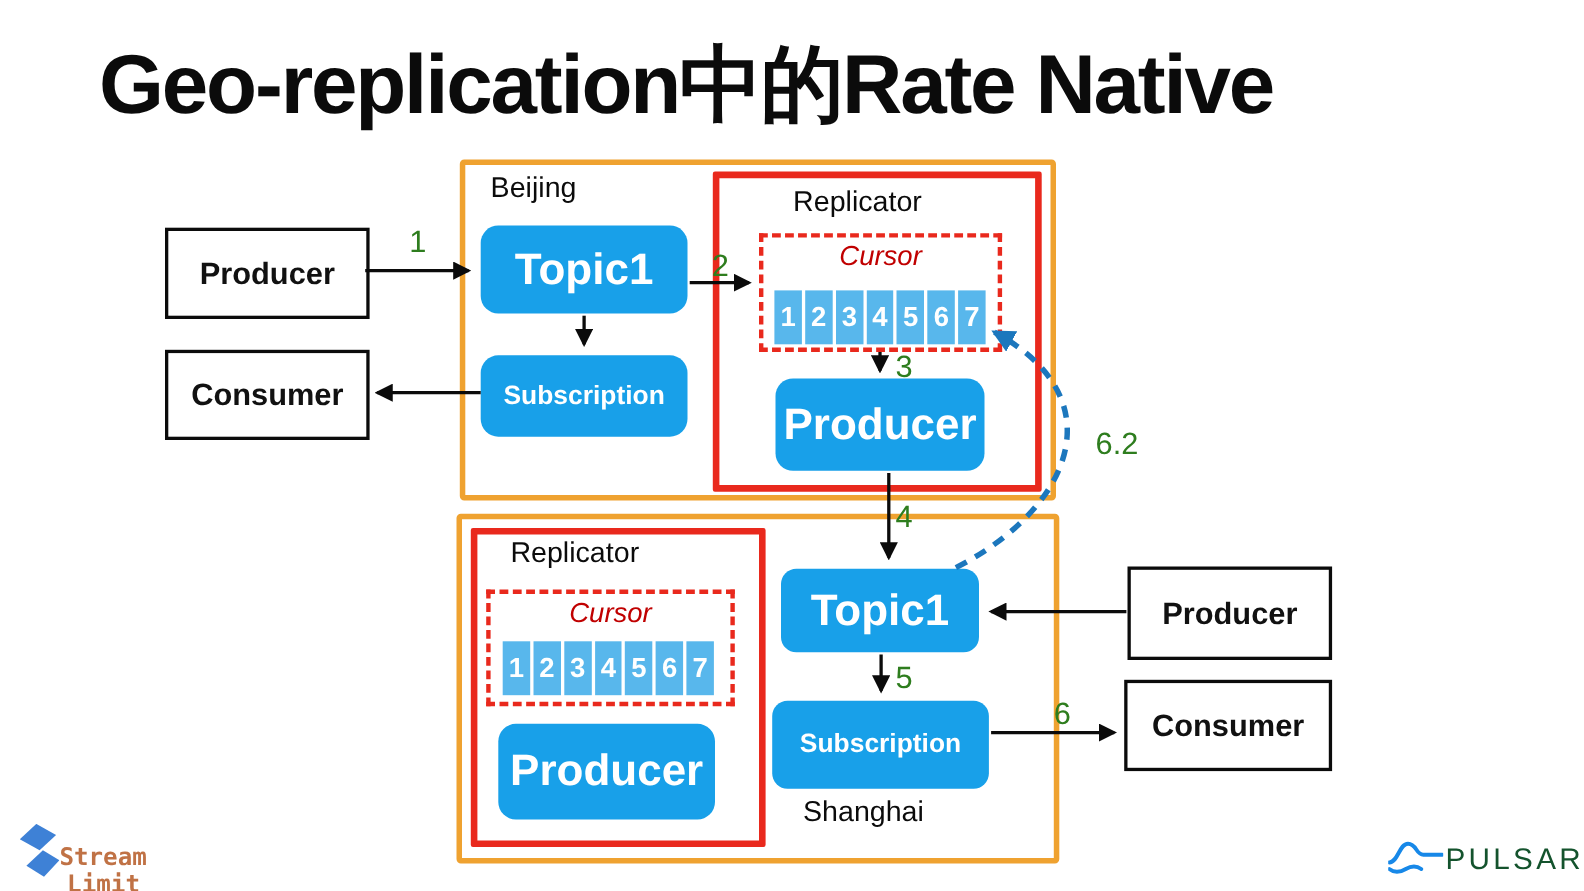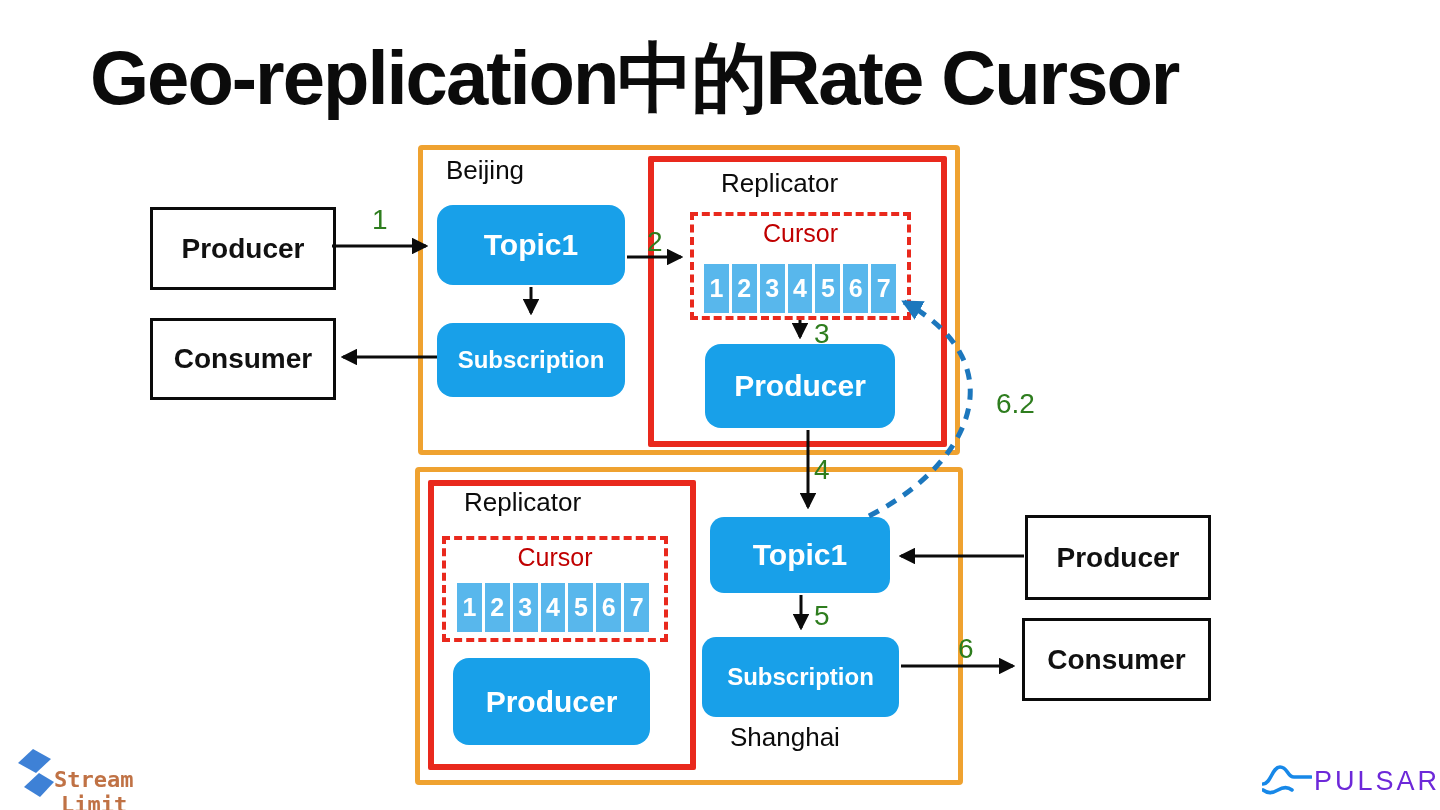--- a/index.html
+++ b/index.html
@@ -10,46 +10,46 @@
   .title{left:90px;top:32px;width:1300px;font-size:76px;font-weight:700;
          letter-spacing:-2px;color:#0b0b0b;line-height:1.2;}
   
   .region{border:5px solid #efa230;border-radius:4px;background:transparent;z-index:1;}
   
   .replicator{border:6px solid #e9291d;border-radius:2px;background:#fff;z-index:2;}
   .region-label,.repl-label{font-size:26px;color:#0b0b0b;text-align:left;z-index:4;}
   
   .node{background:#18a0e9;border-radius:16px;display:flex;align-items:center;justify-content:center;
         color:#fff;font-weight:700;z-index:3;}
-  .node.big{font-size:30px;}
+  .node.big{font-size:40px;}
   .node.mid{font-size:24px;}
   
   .io{background:#fff;border:3px solid #0b0b0b;display:flex;align-items:center;justify-content:center;
       font-size:28px;font-weight:700;z-index:3;}
   
   .cursor{border:4px dashed #e9291d;background:#fff;z-index:3;}
-  .cursor-title{width:100%;text-align:center;margin-top:3px;font-size:25px;color:#c00000;}
+  .cursor-title{width:100%;text-align:center;margin-top:3px;font-size:25px;color:#c00000;font-style:italic;}
   .cells{display:flex;gap:3px;z-index:4;}
   .cell{flex:1;background:#58b7ec;color:#fff;display:flex;align-items:center;justify-content:center;
         font-size:25px;font-weight:700;}
   
   .step{font-size:28px;font-weight:400;color:#2e7d1e;z-index:6;}
   
   #arrows{left:0;top:0;width:1440px;height:810px;z-index:5;pointer-events:none;}
   
   .sn-text{left:54px;top:768px;font-family:"DejaVu Sans Mono", monospace;font-weight:700;
            font-size:22px;line-height:1.12;color:#c07245;z-index:3;}
   .sn-text .line2{padding-left:7px;}
-  .pulsar-text{left:1314px;top:766px;font-size:27px;letter-spacing:3px;color:#6d28d9;
+  .pulsar-text{left:1314px;top:766px;font-size:27px;letter-spacing:3px;color:#14532d;
                font-weight:500;z-index:3;}
 </style>
 </head>
 <body>
 
-<div class="abs title">Geo-replication中的Rate Cursor</div>
+<div class="abs title">Geo-replication中的Rate Native</div>
 
 <div class="abs region" style="left:418px;top:145px;width:532px;height:300px;"></div>
 <div class="abs region-label" style="left:446px;top:155px;width:140px;">Beijing</div>
 
 <div class="abs replicator" style="left:648px;top:156px;width:287px;height:279px;"></div>
 <div class="abs repl-label" style="left:721px;top:168px;width:140px;">Replicator</div>
 
 <div class="abs node big" style="left:437px;top:205px;width:188px;height:80px;">Topic1</div>
 <div class="abs node mid" style="left:437px;top:323px;width:188px;height:74px;">Subscription</div>
 

